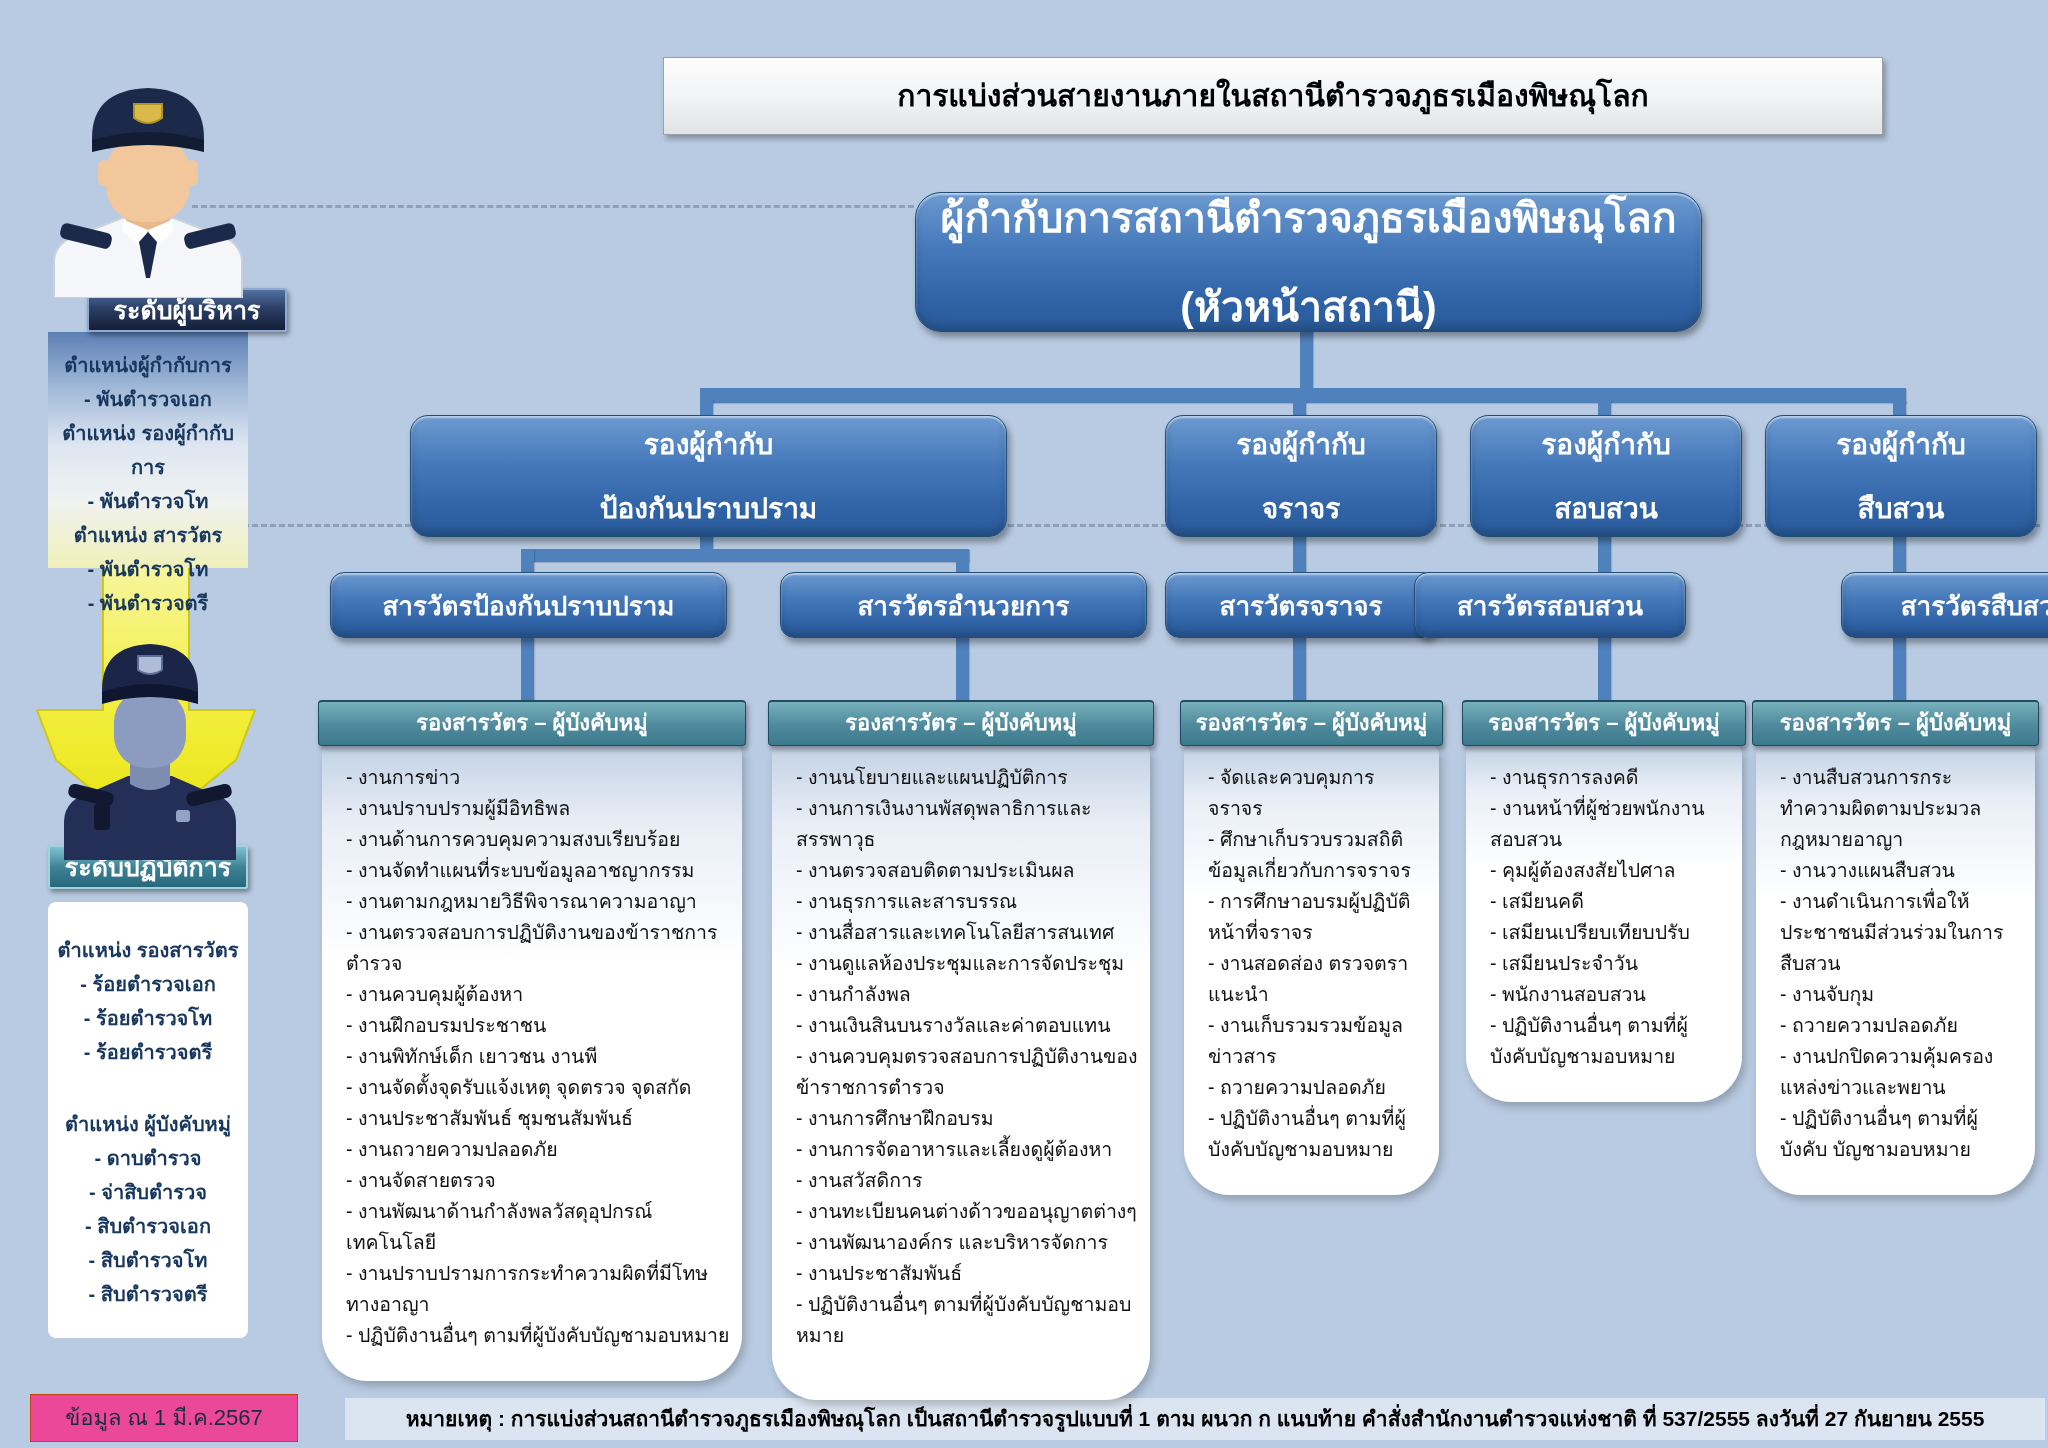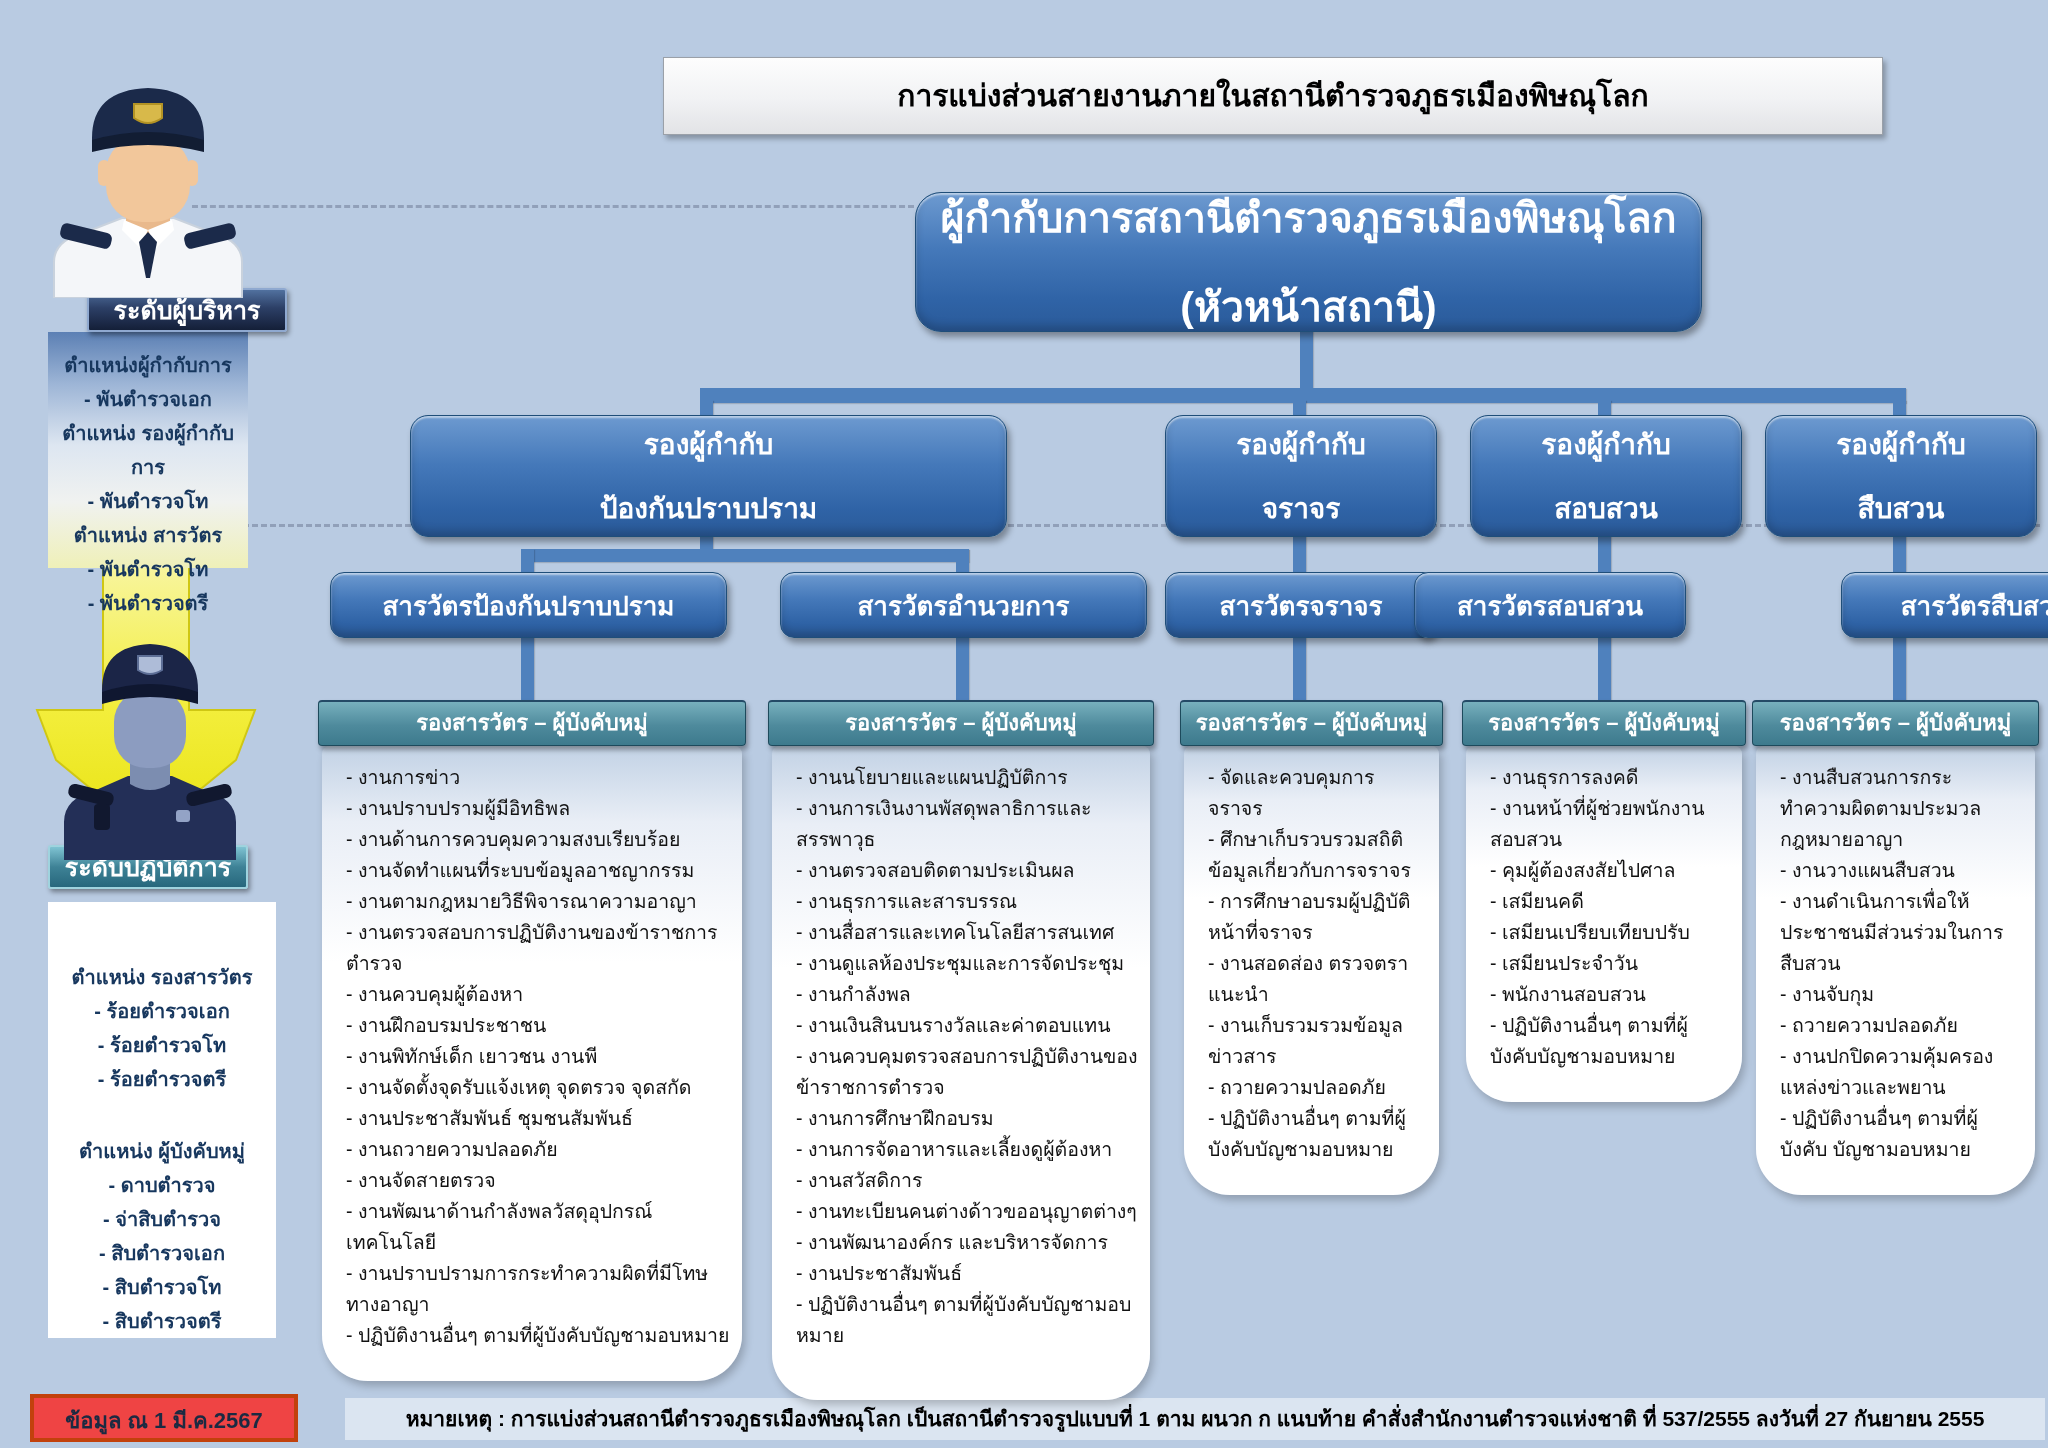--- a/index.html
+++ b/index.html
@@ -77,36 +77,36 @@
     box-shadow:2px 3px 5px rgba(0,0,0,.4);z-index:6;box-sizing:border-box;
   }
   #exec-header{top:288px;background:linear-gradient(180deg,#51719f 0%,#2c3f66 45%,#141f38 100%);border:2px solid #8fa9d0;margin-left:39px;}
   #op-header{top:845px;background:linear-gradient(180deg,#7fc3d2 0%,#3e8296 50%,#27677c 100%);border:2px solid #9fd3de;}
   #exec-panel{
     position:absolute;left:48px;top:332px;width:200px;height:236px;z-index:5;
     background:linear-gradient(180deg,#5c80b4 0%,#9db5d6 22%,#dde6f1 48%,#f0f2f0 72%,#eff0b8 100%);
     padding-top:16px;box-sizing:border-box;
   }
   #op-panel{
-    position:absolute;left:48px;top:902px;width:228px;height:436px;z-index:5;
-    background:#ffffff;padding-top:58px;box-sizing:border-box;
+    position:absolute;left:48px;top:902px;width:200px;height:436px;z-index:5;
+    background:#ffffff;padding-top:31px;box-sizing:border-box;border-radius:8px;
   }
   .side-lines{font-size:20px;font-weight:700;color:#17375e;text-align:center;}
   .side-lines .item{line-height:34px;}
   .group-gap{height:38px;}
   .officer{position:absolute;z-index:7;}
   #officer1{left:40px;top:52px;width:216px;height:246px;}
   #officer2{left:58px;top:598px;width:184px;height:262px;}
   #yellow-arrow{position:absolute;left:33px;top:552px;width:226px;height:286px;z-index:3;}
 
   
   #info-box{
     position:absolute;left:30px;top:1394px;width:268px;height:48px;
-    background:#ef4444;border:4px solid #c2410c;box-sizing:border-box;
-    text-align:center;line-height:46px;font-size:22px;font-weight:700;color:#1b2a42;
+    background:#ec4899;border:1px solid #c2410c;box-sizing:border-box;
+    text-align:center;line-height:46px;font-size:22px;font-weight:400;color:#1b2a42;
   }
   #note-bar{
     position:absolute;left:345px;top:1398px;width:1700px;height:42px;
     background:#dbe5f1;text-align:center;line-height:42px;
     font-size:21px;font-weight:700;color:#000;
   }
 </style>
 </head>
 <body>
 

